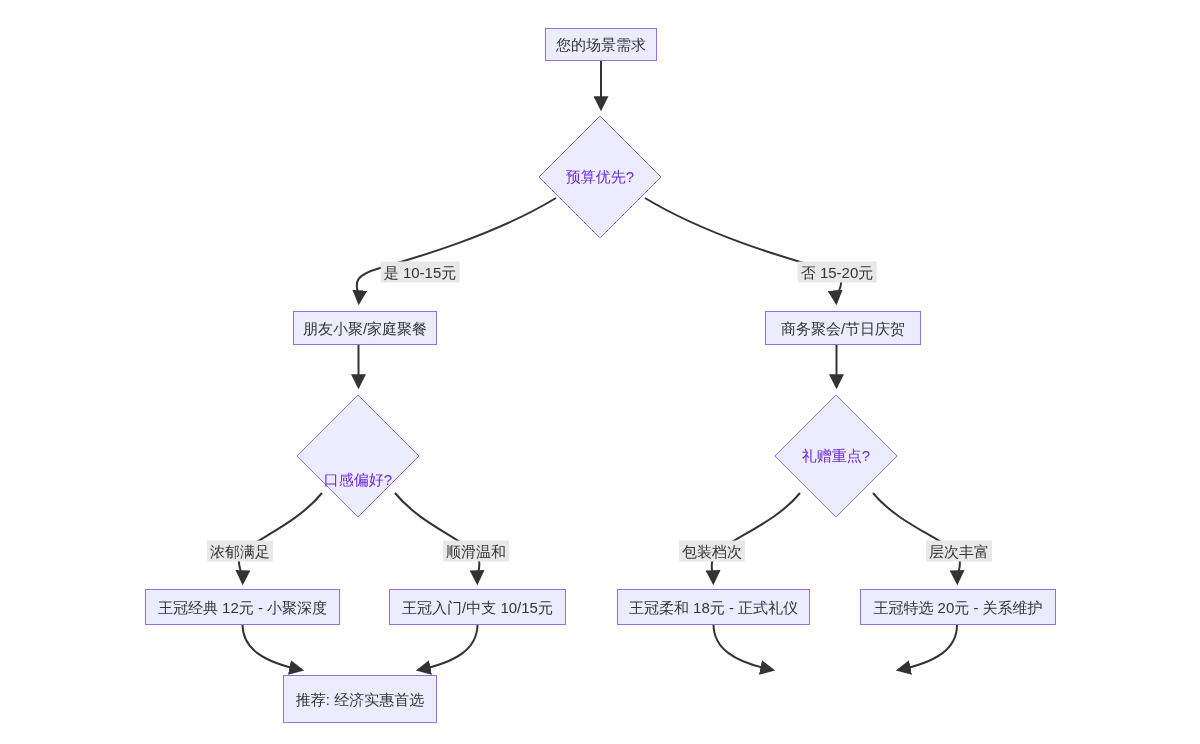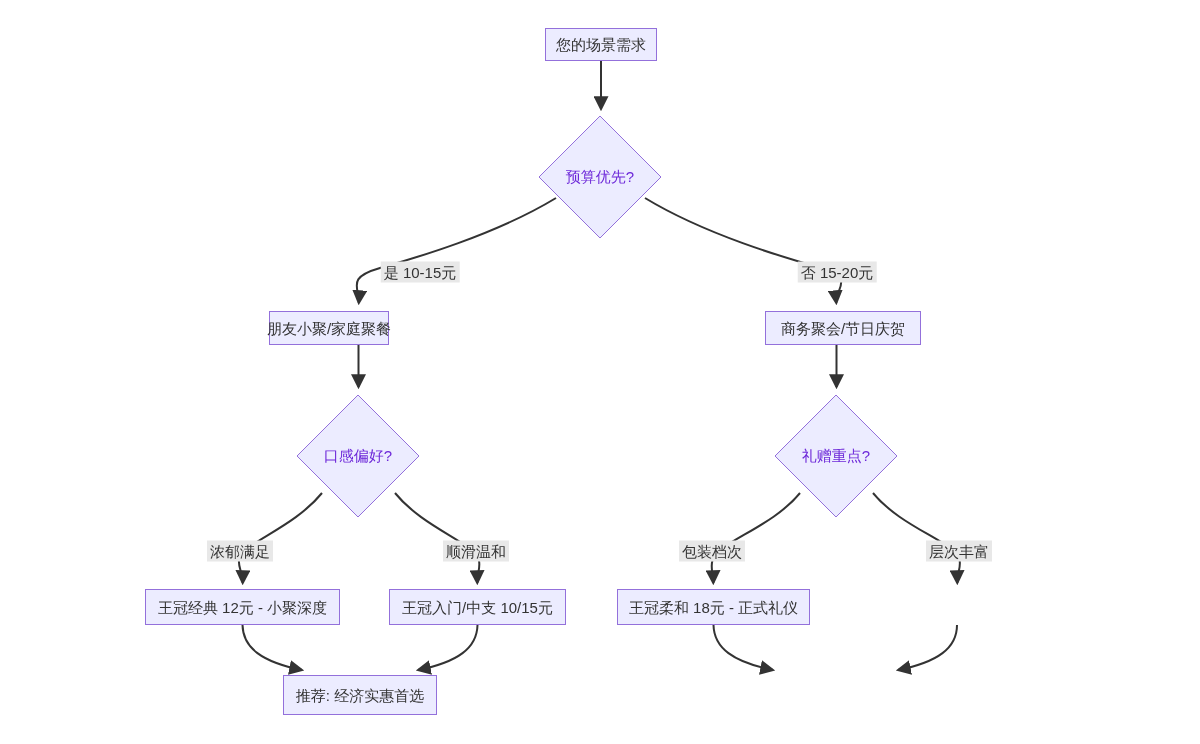--- a/index.html
+++ b/index.html
@@ -80,36 +80,37 @@
 
     <g fill="#ECECFF" stroke="#9370DB" stroke-width="1">
       <polygon points="600,116 661,177 600,238 539,177"></polygon>
       <polygon points="358,395 419,456 358,517 297,456"></polygon>
       <polygon points="836,395 897,456 836,517 775,456"></polygon>
     </g>
   </svg>
 
   <div class="node" style="left:545px; top:28px; width:112px; height:33px;">您的场景需求</div>
 
-  <div class="node" style="left:269px; top:311px; width:120px; height:34px;">朋友小聚/家庭聚餐</div>
+  <div class="node" style="left:293px; top:311px; width:144px; height:34px;">朋友小聚/家庭聚餐</div>
 
   <div class="node" style="left:765px; top:311px; width:156px; height:34px;">商务聚会/节日庆贺</div>
 
   <div class="node" style="left:145px; top:589px; width:195px; height:36px;">王冠经典 12元 - 小聚深度</div>
 
   <div class="node" style="left:389px; top:589px; width:177px; height:36px;">王冠入门/中支 10/15元</div>
 
   <div class="node" style="left:617px; top:589px; width:193px; height:36px;">王冠柔和 18元 - 正式礼仪</div>
 
+  <div class="node" style="left:860px; top:589px; width:196px; height:36px;">王冠特选 20元 - 关系维护</div>
 
-  <div class="node" style="left:283px; top:675px; width:154px; height:40px;">推荐: 经济实惠首选</div>
+  <div class="node" style="left:283px; top:675px; width:154px; height:48px;">推荐: 经济实惠首选</div>
 
 
   <div class="diamond-label" style="left:600px; top:177px;">预算优先?</div>
-  <div class="diamond-label" style="left:358px; top:456px;">口感偏好?</div>
+  <div class="diamond-label" style="left:358px; top:480px;">口感偏好?</div>
   <div class="diamond-label" style="left:836px; top:456px;">礼赠重点?</div>
 
   <div class="edge-label" style="left:376px; top:272px;margin-left:44px;">是 10-15元</div>
   <div class="edge-label" style="left:837px; top:272px;">否 15-20元</div>
   <div class="edge-label" style="left:240px; top:551px;">浓郁满足</div>
   <div class="edge-label" style="left:476px; top:551px;">顺滑温和</div>
   <div class="edge-label" style="left:712px; top:551px;text-align:center;">包装档次</div>
   <div class="edge-label" style="left:959px; top:551px;">层次丰富</div>
 
 </div>

